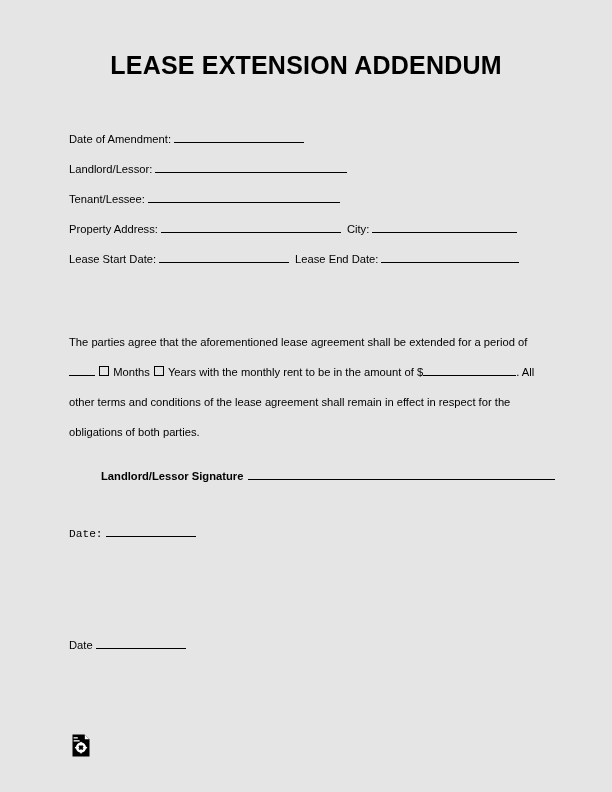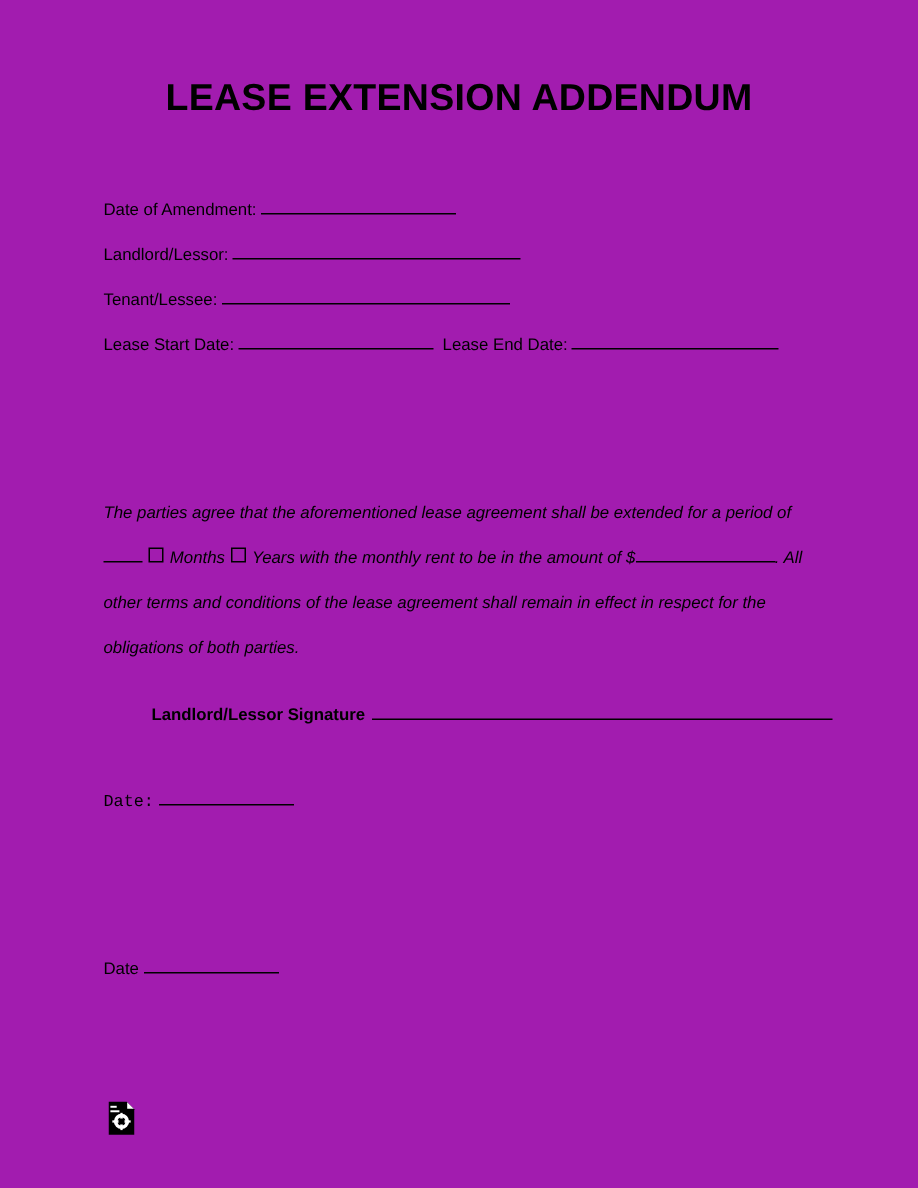--- a/index.html
+++ b/index.html
@@ -5,21 +5,21 @@
 <style>
   html, body {
     margin: 0;
     padding: 0;
     background: #ffffff;
   }
   .page {
     position: relative;
     width: 612px;
     height: 792px;
-    background: #a21caf;
+    background: #e5e5e5;
     font-family: "Liberation Sans", sans-serif;
     color: #000000;
     overflow: hidden;
     -webkit-font-smoothing: none;
   }
 
   
   .doc-title {
     position: absolute;
     left: 0;
@@ -63,21 +63,20 @@
 
   
   .body-para {
     position: absolute;
     left: 69px;
     top: 327px;
     width: 470px;
     font-size: 11.2px;
     line-height: 30px;
     text-align: left;
-    font-style: italic;
   }
   .inline-blank {
     display: inline-block;
     border-bottom: 1.3px solid #000;
     height: 11px;
     vertical-align: baseline;
   }
   .chk {
     display: inline-block;
     width: 8px;
@@ -135,20 +134,23 @@
     </div>
 
     <div class="field-row">
       <span class="f-label">Landlord/Lessor:</span><span class="rule" id="rule-1" style="width: 192px;"></span>
     </div>
 
     <div class="field-row">
       <span class="f-label">Tenant/Lessee:</span><span class="rule" id="rule-2" style="width: 192px;"></span>
     </div>
 
+    <div class="field-row">
+      <span class="f-label">Property Address:</span><span class="rule gap-after" id="prule-0L" style="width: 180px;"></span><span class="f-label">City:</span><span class="rule" id="prule-0R" style="width: 145px;"></span>
+    </div>
 
 
     <div class="field-row">
       <span class="f-label">Lease Start Date:</span><span class="rule gap-after" id="prule-2L" style="width: 130px;"></span><span class="f-label">Lease End Date:</span><span class="rule" id="prule-2R" style="width: 138px;"></span>
     </div>
 
   </div>
 
   <div class="body-para">
     <span>The parties agree that the aforementioned lease agreement shall be extended for a period of</span> <span class="inline-blank" style="width:26px"></span>

